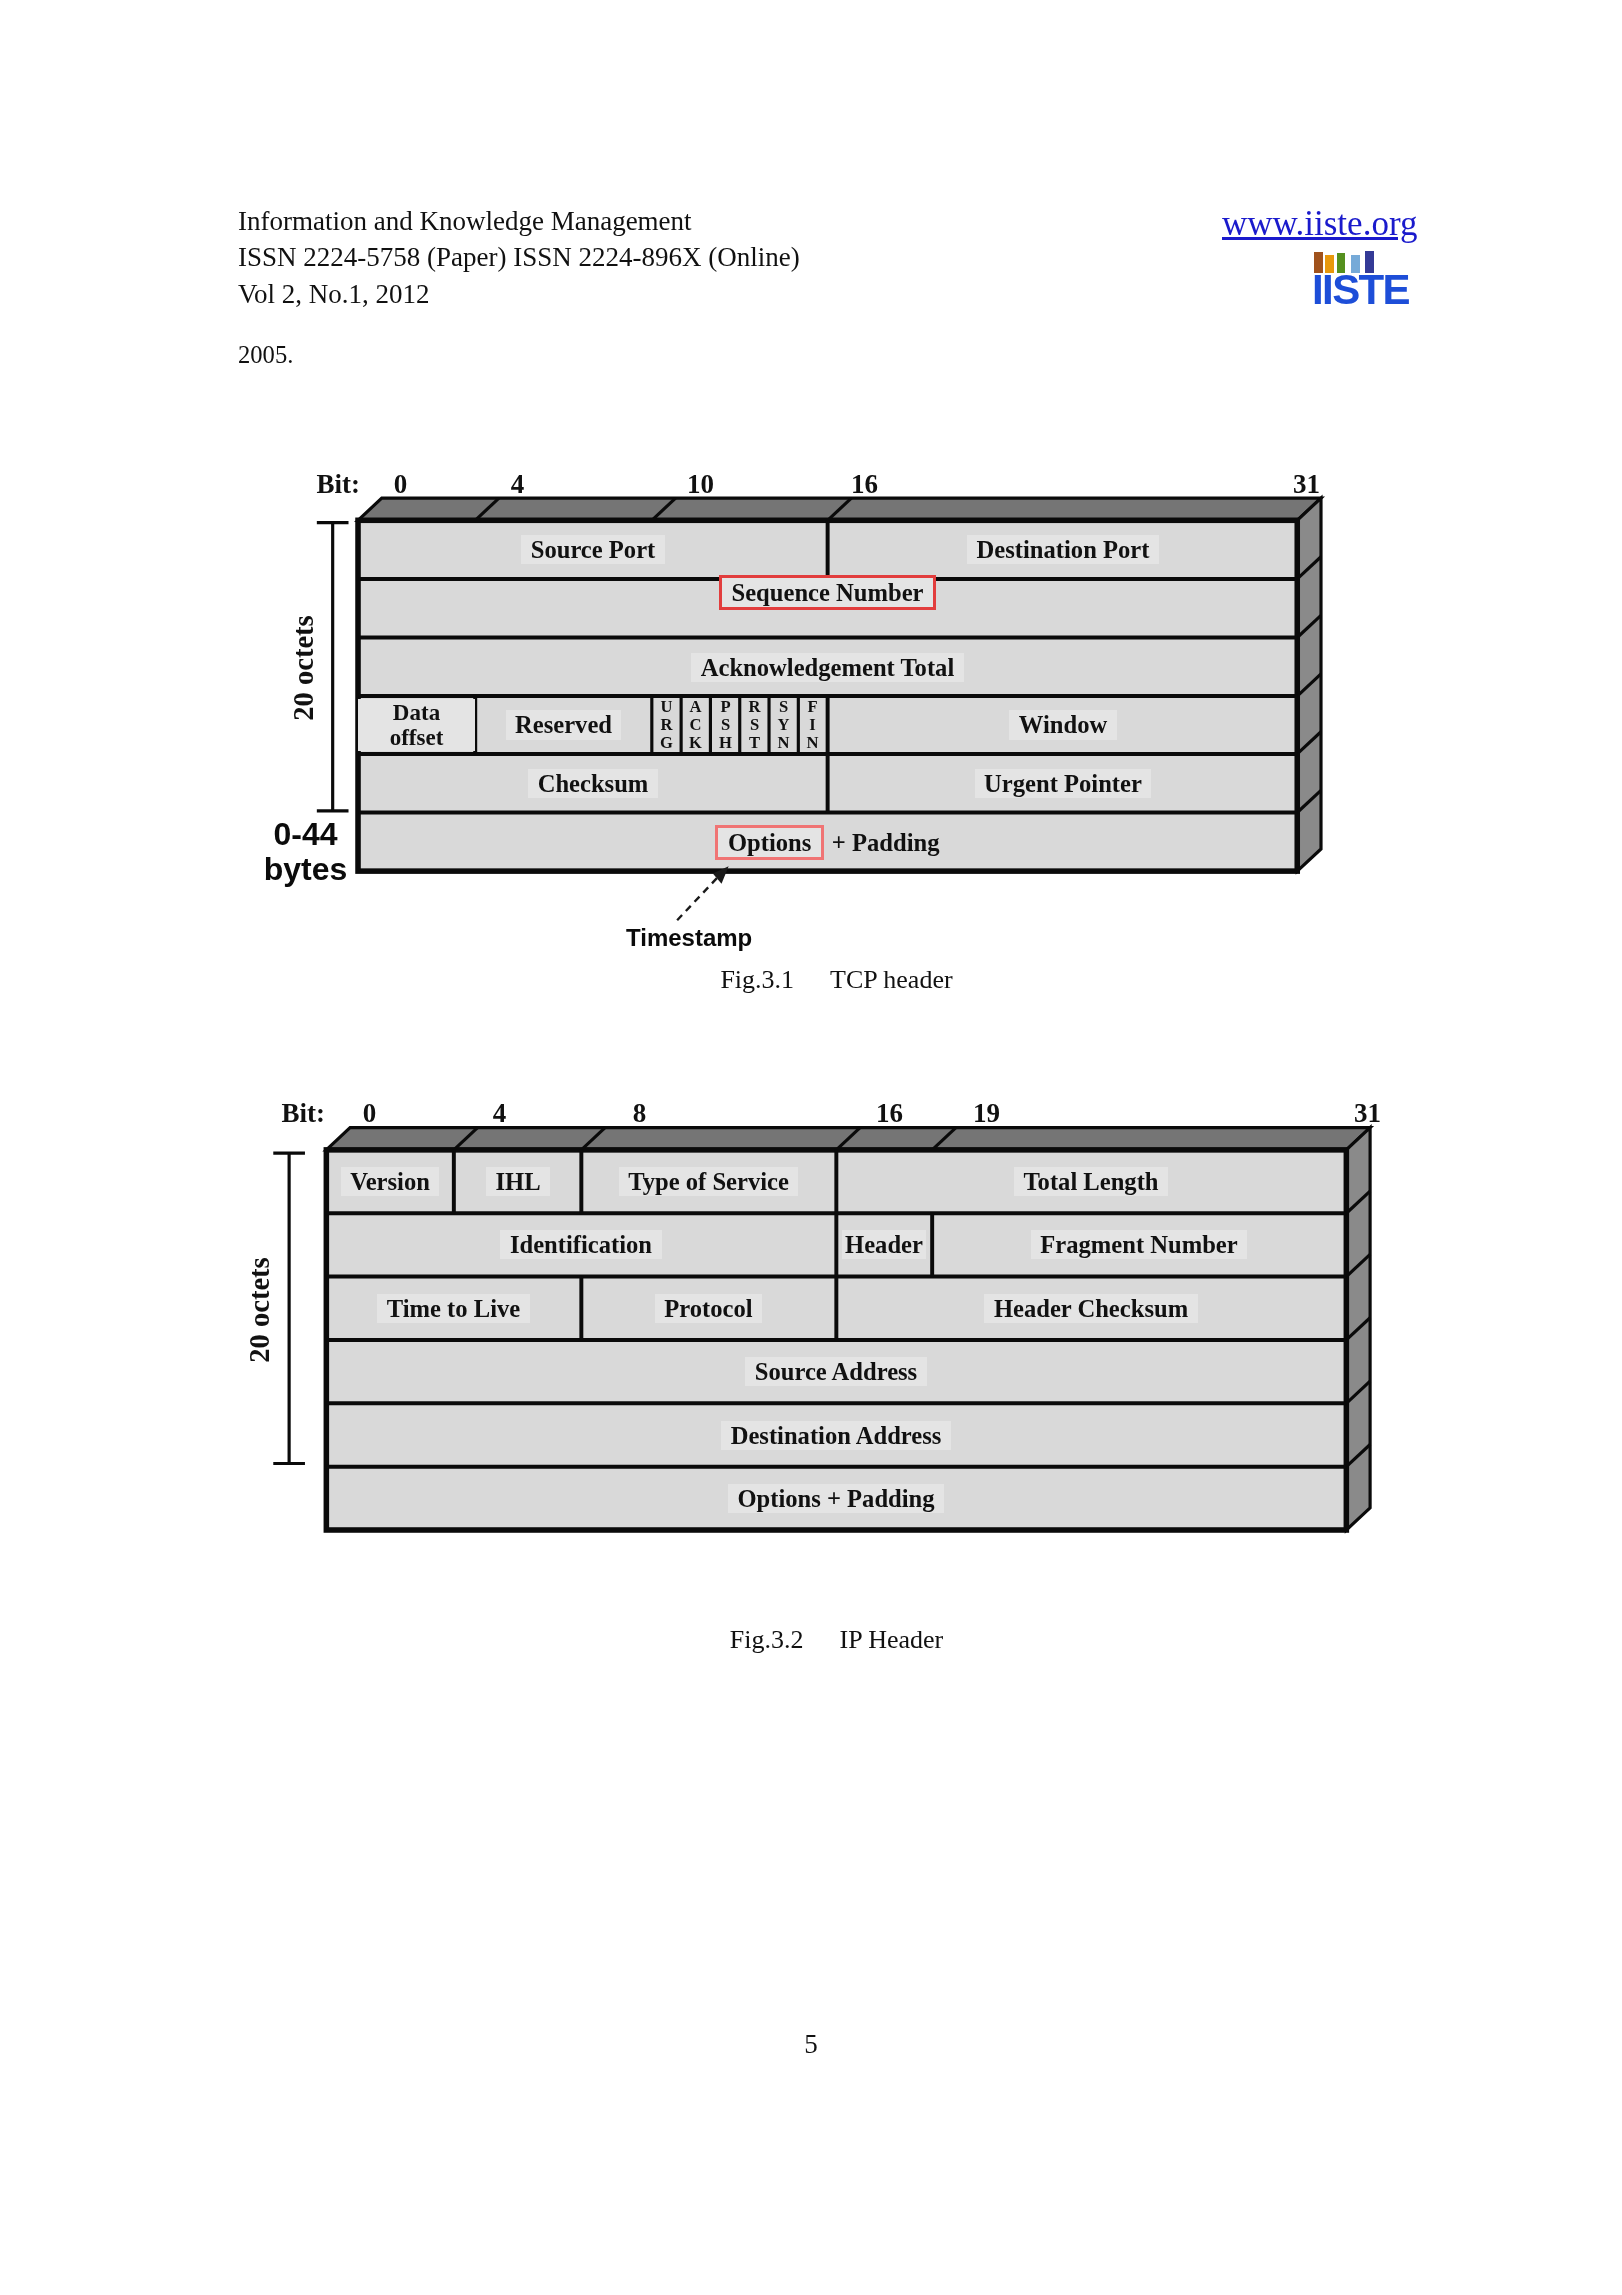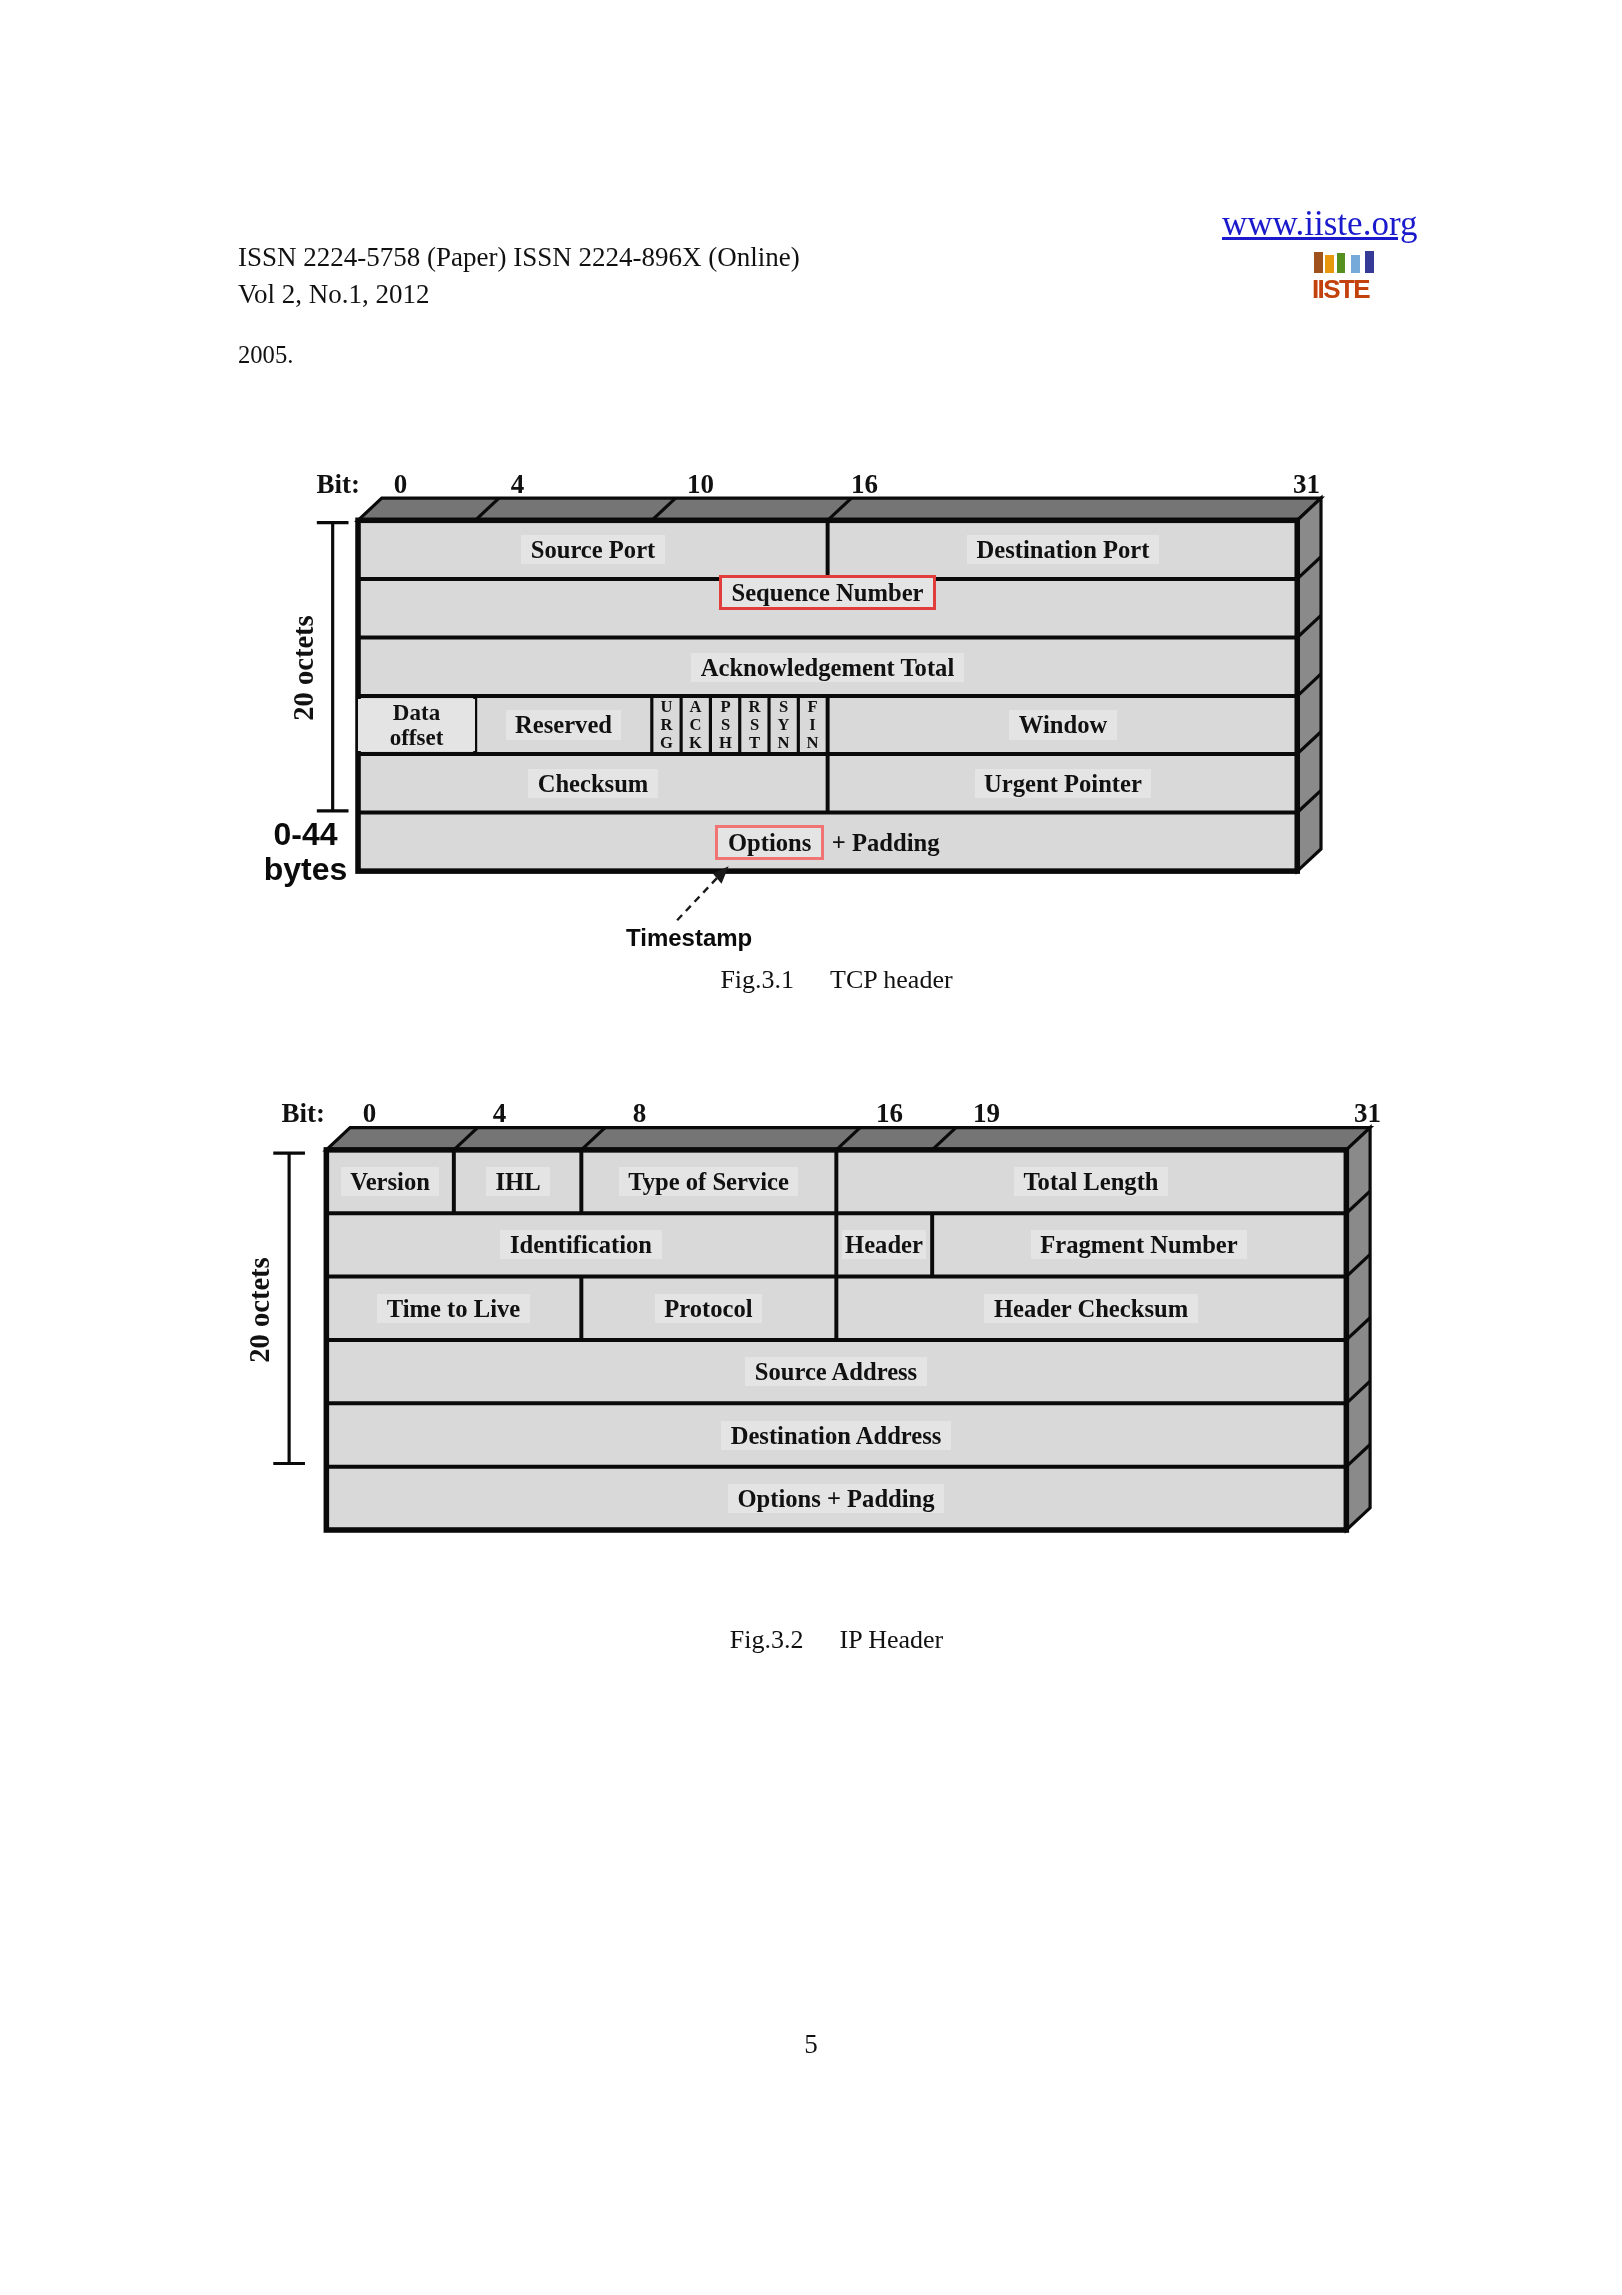--- a/index.html
+++ b/index.html
@@ -30,22 +30,22 @@
            font-size:26px;width:1673px;left:0;}
   .pagenum{position:absolute;z-index:3;width:1622px;left:0;text-align:center;font-size:27px;}
   .logo{position:absolute;z-index:3;left:1312px;top:249px;width:67px;}
   .logobars{display:flex;align-items:flex-end;gap:2.4px;height:24px;margin-left:2.4px;}
   .logobars i{display:block;width:8.7px;}
   .b1{height:20.6px;background:#a0521c;}
   .b2{height:18px;background:#e8980c;}
   .b3{height:20px;background:#55901e;}
   .b4{height:18px;background:#76aad8;margin-left:3.2px;}
   .b5{height:22px;background:#343a96;margin-left:3.2px;}
-  .logotext{font-family:"Liberation Sans", sans-serif;font-weight:bold;font-size:26px;
-            letter-spacing:-1.6px;color:#c2410c;line-height:33px;}
+  .logotext{font-family:"Liberation Sans", sans-serif;font-weight:bold;font-size:42px;
+            letter-spacing:-1.6px;color:#1d4ed8;line-height:33px;}
 </style>
 </head>
 <body>
 
 <div id="page">
 
   <svg class="deco" width="1622" height="2295" viewBox="0 0 2048 2898">
 
     <polygon points="452,657 1638,657 1668,629 482,629" fill="#757575" stroke="#0a0a0a" stroke-width="4"></polygon>
     <line x1="600" y1="657" x2="630" y2="629" stroke="#0a0a0a" stroke-width="4"></line>
@@ -108,20 +108,21 @@
     <line x1="734" y1="1452" x2="734" y2="1532" stroke="#0a0a0a" stroke-width="5"></line>
     <line x1="1056" y1="1452" x2="1056" y2="1532" stroke="#0a0a0a" stroke-width="5"></line>
     <line x1="1056" y1="1532" x2="1056" y2="1612" stroke="#0a0a0a" stroke-width="5"></line>
     <line x1="1177" y1="1532" x2="1177" y2="1612" stroke="#0a0a0a" stroke-width="5"></line>
     <line x1="734" y1="1612" x2="734" y2="1692" stroke="#0a0a0a" stroke-width="5"></line>
     <line x1="1056" y1="1612" x2="1056" y2="1692" stroke="#0a0a0a" stroke-width="5"></line>
 
     <path d="M345,1456 H385 M365,1456 V1848 M345,1848 H385" stroke="#0a0a0a" stroke-width="4" fill="none"></path>
   </svg>
 
+  <div class="txt hline" style="left:238px;top:203px;">Information and Knowledge Management</div>
   <div class="txt hline" style="left:238px;top:239px;">ISSN 2224-5758 (Paper) ISSN 2224-896X (Online)</div>
   <div class="txt hline" style="left:238px;top:276px;">Vol 2, No.1, 2012</div>
   <a href="#" class="txt weblink" style="left:1222px;top:204px;">www.iiste.org</a>
 
   <div class="logo">
     <div class="logobars">
       <i class="b1"></i>
         <i class="b2"></i>
         <i class="b3"></i>
         <i class="b4"></i>

